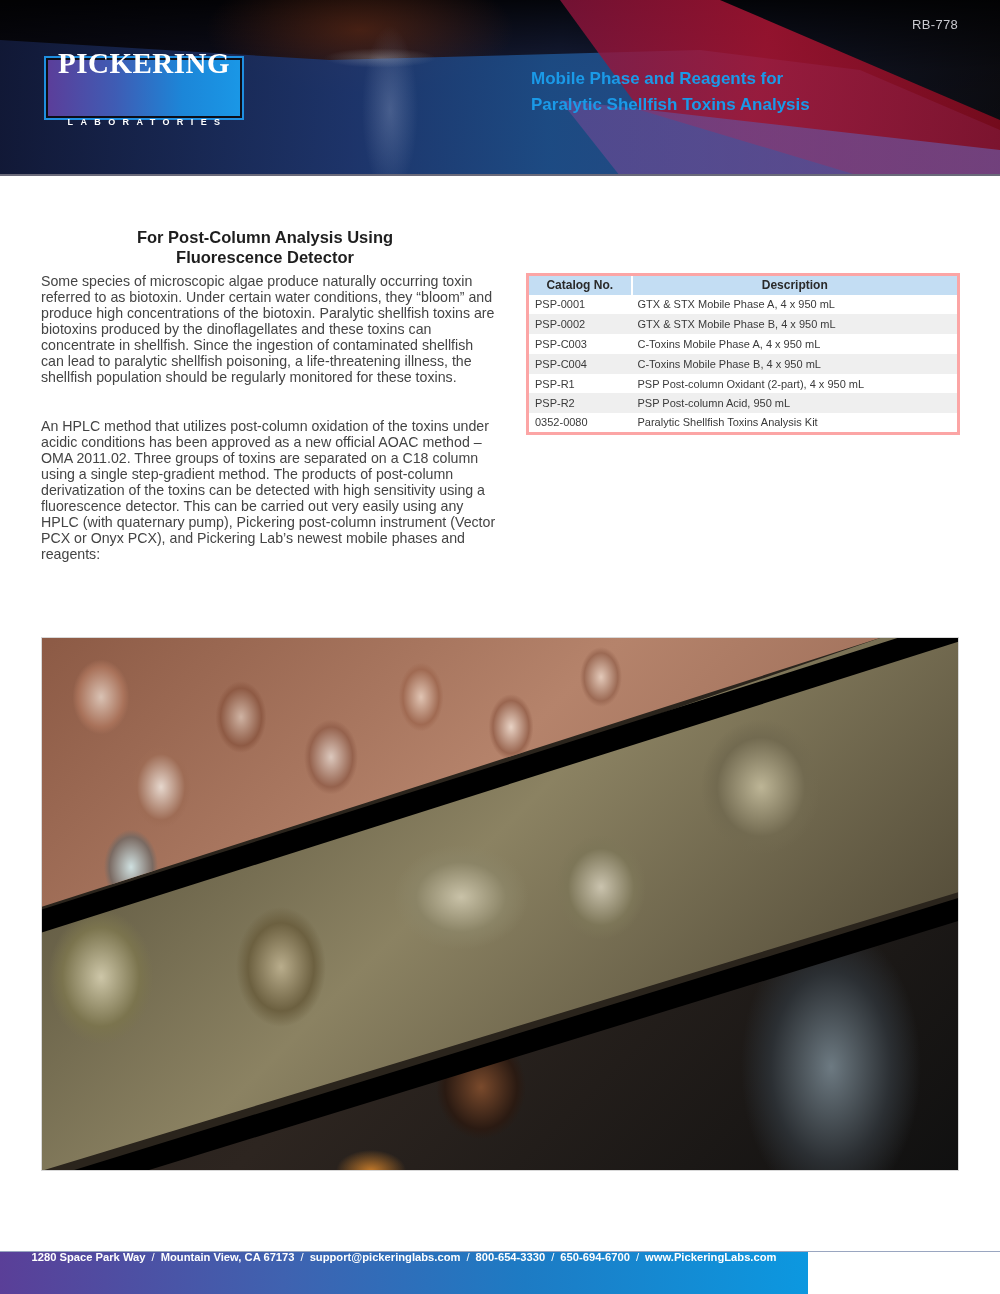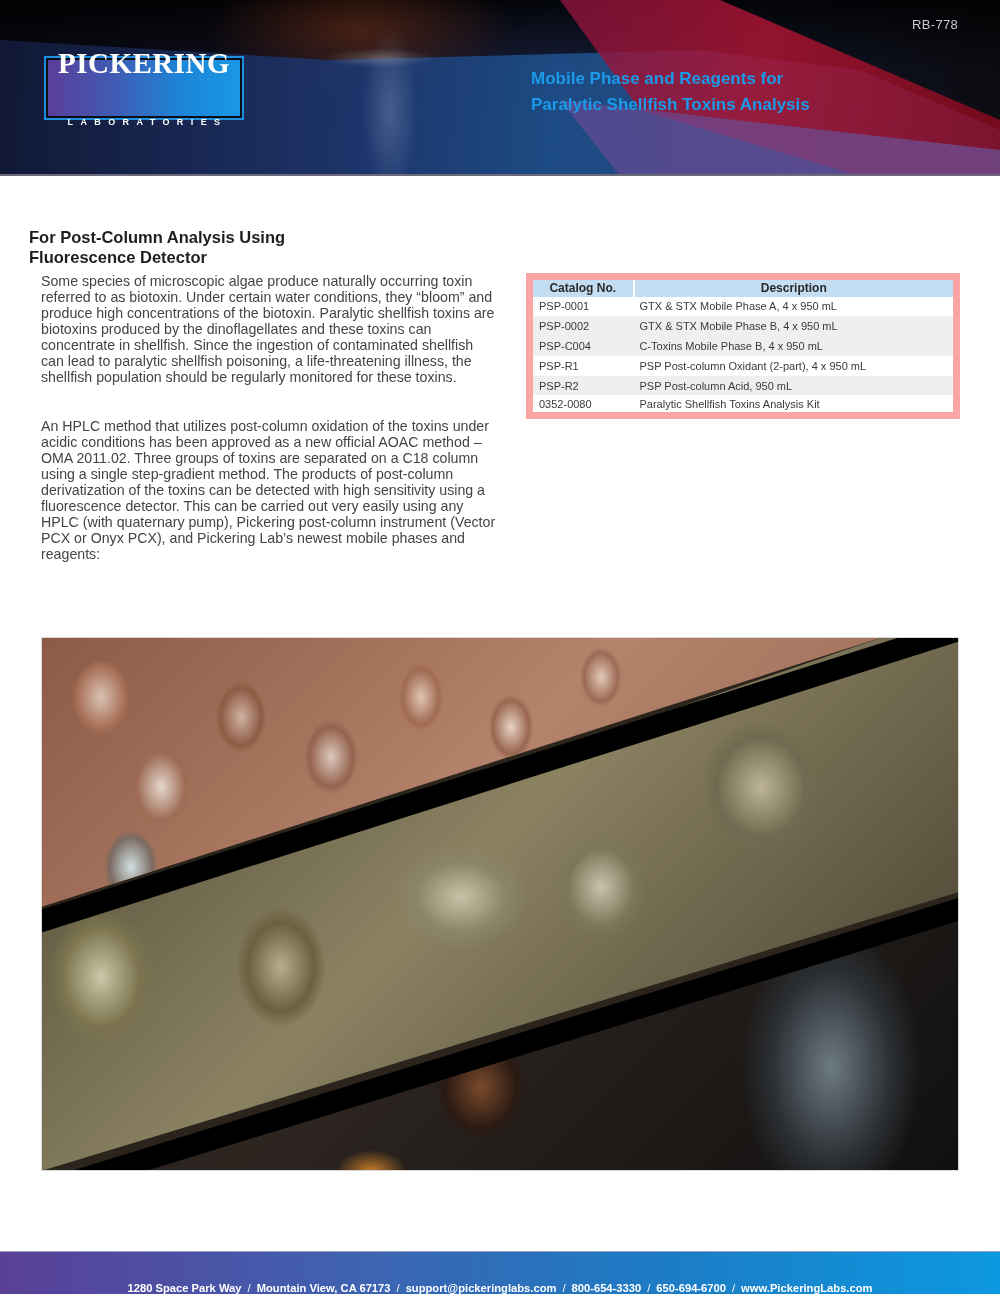--- a/index.html
+++ b/index.html
@@ -45,31 +45,31 @@
     .logo-rule { width: 174px; height: 1px; background: #dfe8ff; margin: 3px 0 3px; }
     .logo-sub { color: #fff; font-size: 9px; letter-spacing: 7.4px; line-height: 10px; padding-left: 7px; font-weight: bold; margin-top: 34px; }
 
     .title {
       position: absolute; left: 503px; top: 66px; width: 460px;
       color: #1a9ae8; font-weight: bold; font-size: 17px; line-height: 26px; margin-left: 28px;
     }
 
     
     .section-heading {
-      position: absolute; left: 29px; top: 227px; width: 420px;
-      font-weight: bold; color: #1e1e1e; font-size: 16.5px; line-height: 20px;
+      position: absolute; left: 55px; top: 227px; width: 420px;
+      font-weight: bold; color: #1e1e1e; font-size: 16.5px; line-height: 20px; text-align: center;
     }
     .para { position: absolute; left: 41px; width: 455px; color: #444; font-size: 14.2px; line-height: 16px; }
     .para-1 { top: 273px; }
     .para-2 { top: 418px; }
 
     
     .catalog-table {
       position: absolute; left: 526px; top: 273px; width: 434px;
-      border: 7px solid #fca5a5; border-collapse: collapse; font-size: 11px;
+      border: 3px solid #fca5a5; border-collapse: collapse; font-size: 11px;
     }
     .catalog-table th {
       background: #c3ddf3; color: #2a2a2a; font-weight: bold; font-size: 12px; height: 20px;
       text-align: center; border-right: 2px solid #fff;
     }
     .catalog-table th:last-child { border-right: none; }
     .catalog-table td { height: 19.8px; color: #3a3a3a; padding-left: 6px; margin-top: 13px; }
     .catalog-table td.col-cat { width: 104px; }
     .catalog-table tr.alt td { background: #efefef; }
 
@@ -110,23 +110,23 @@
         radial-gradient(ellipse 50px 30px at 330px 534px, #c47a2a 0%, rgba(0,0,0,0) 70%),
         linear-gradient(135deg, #1a1614 0%, #2d2520 50%, #101010 100%);
     }
     .stripe { position: absolute; background: #000; height: 22px; width: 1100px; transform-origin: 0 0; }
     .stripe-1 { left: -20px; top: 279px; transform: rotate(-17.6deg); }
     .stripe-2 { left: 30px; top: 534px; transform: rotate(-17.1deg); }
     .photo-frame { position: absolute; left: 0; top: 0; width: 918px; height: 534px; border: 1px solid #d8d8d8; pointer-events: none; }
 
     
     .footer {
-      position: absolute; left: 0; top: 1251px; width: 1000px; height: 43px;
+      position: absolute; left: 0; top: 1251px; width: 808px; height: 43px;
       background: linear-gradient(90deg, #5a3f98 0%, #3f62b0 35%, #1d7bc4 65%, #0c98e0 100%);
-      display: flex; align-items: flex-end; justify-content: center;
+      display: flex; align-items: flex-start; justify-content: center;
     }
     .footer-line { position: absolute; left: 0; top: 0; width: 1000px; height: 1px; background: #9aa6c0; }
     .footer-item { color: #ffffff; font-weight: bold; font-size: 11.2px; }
     .footer-sep { color: #ffffff; font-size: 11.2px; margin: 0 6px; }
   </style>
 </head>
 <body>
 
 <div class="banner">
   <div class="shape s-dark-top"></div>
@@ -169,20 +169,24 @@
   </thead>
   <tbody>
     <tr>
       <td class="col-cat">PSP-0001</td>
       <td>GTX &amp; STX Mobile Phase A, 4 x 950 mL</td>
     </tr>
     <tr class="alt">
       <td class="col-cat">PSP-0002</td>
       <td>GTX &amp; STX Mobile Phase B, 4 x 950 mL</td>
     </tr>
+    <tr>
+      <td class="col-cat">PSP-C003</td>
+      <td>C-Toxins Mobile Phase A, 4 x 950 mL</td>
+    </tr>
     <tr class="alt">
       <td class="col-cat">PSP-C004</td>
       <td>C-Toxins Mobile Phase B, 4 x 950 mL</td>
     </tr>
     <tr>
       <td class="col-cat">PSP-R1</td>
       <td>PSP Post-column Oxidant (2-part), 4 x 950 mL</td>
     </tr>
     <tr class="alt">
       <td class="col-cat">PSP-R2</td>

